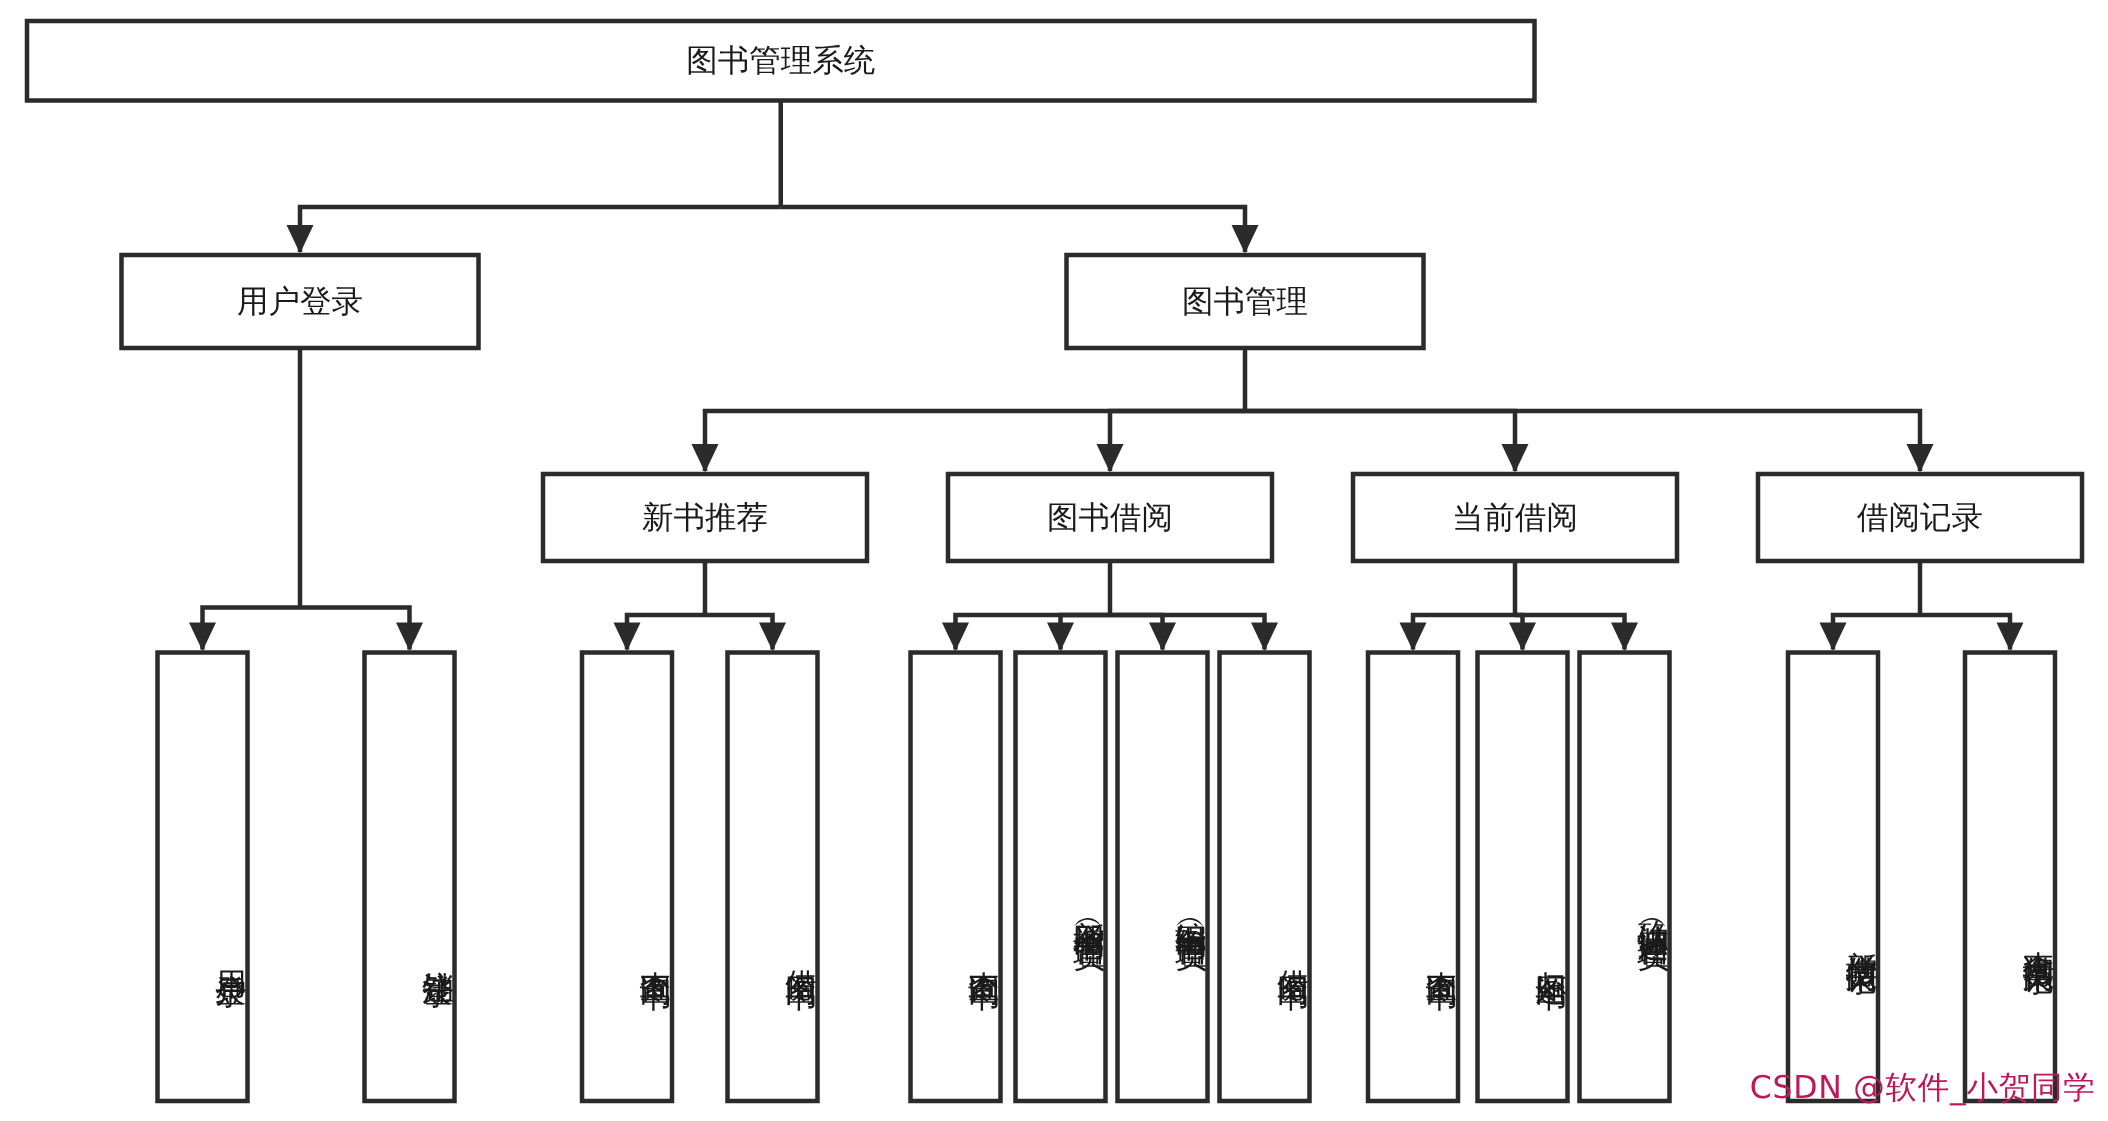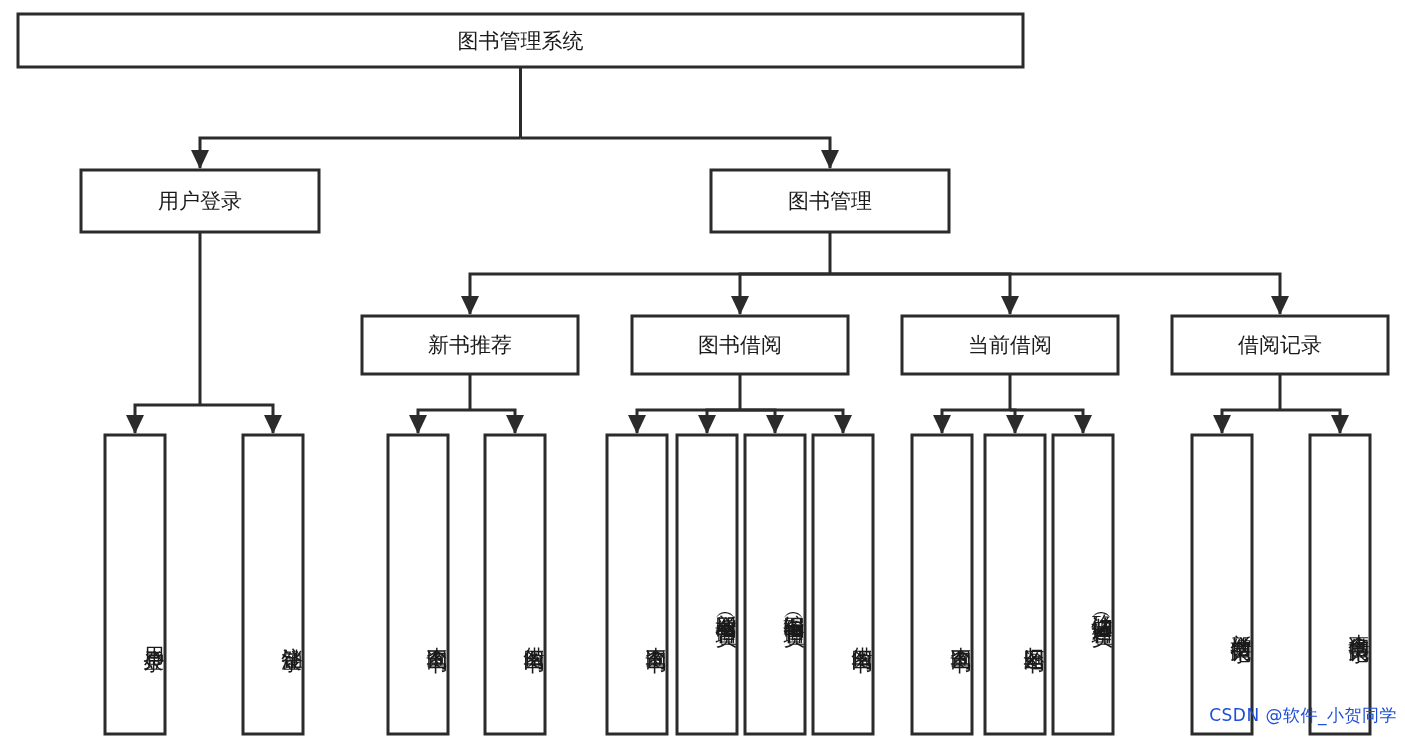--- a/index.html
+++ b/index.html
@@ -59,24 +59,24 @@
     text-align: center;
     display: flex;
     align-items: flex-start;
     justify-content: center;
     white-space: nowrap;
     pointer-events: none;
   }
   .watermark {
     position: absolute;
     right: 8px;
-    bottom: 20px;
-    font-family: "DejaVu Sans", "Liberation Sans", sans-serif;
-    font-size: 17px;
-    color: #1d4ed8;
+    bottom: 8px;
+    font-family: "DejaVu Sans", "Liberation Sans", sans-serif;
+    font-size: 21px;
+    color: #be185d;
     white-space: nowrap;
     letter-spacing: 0.5px;
   }
 </style>
 </head>
 <body>
 
 <div id="diagram-root">
 
   <svg class="flow" viewBox="0 0 1405 747">

